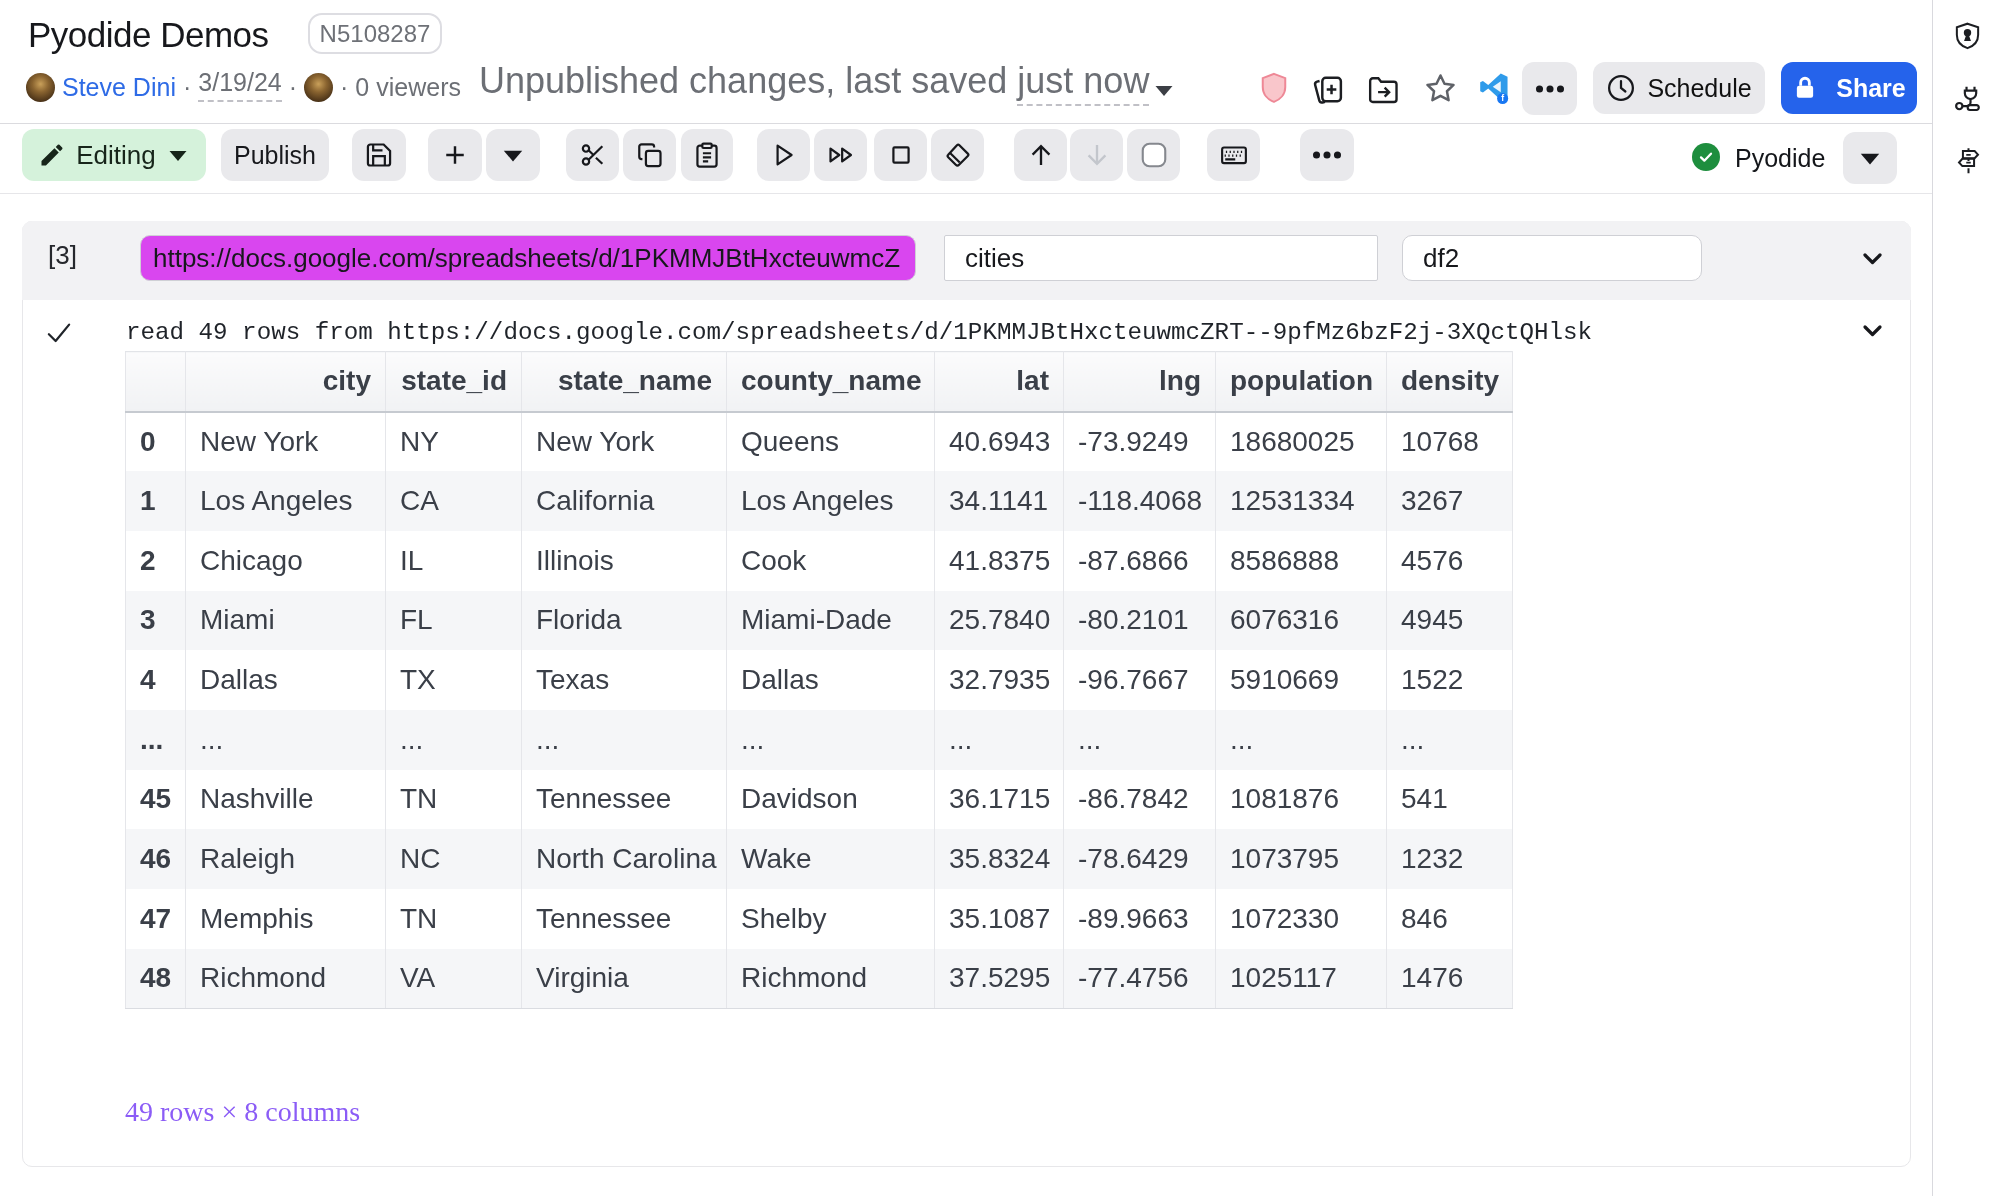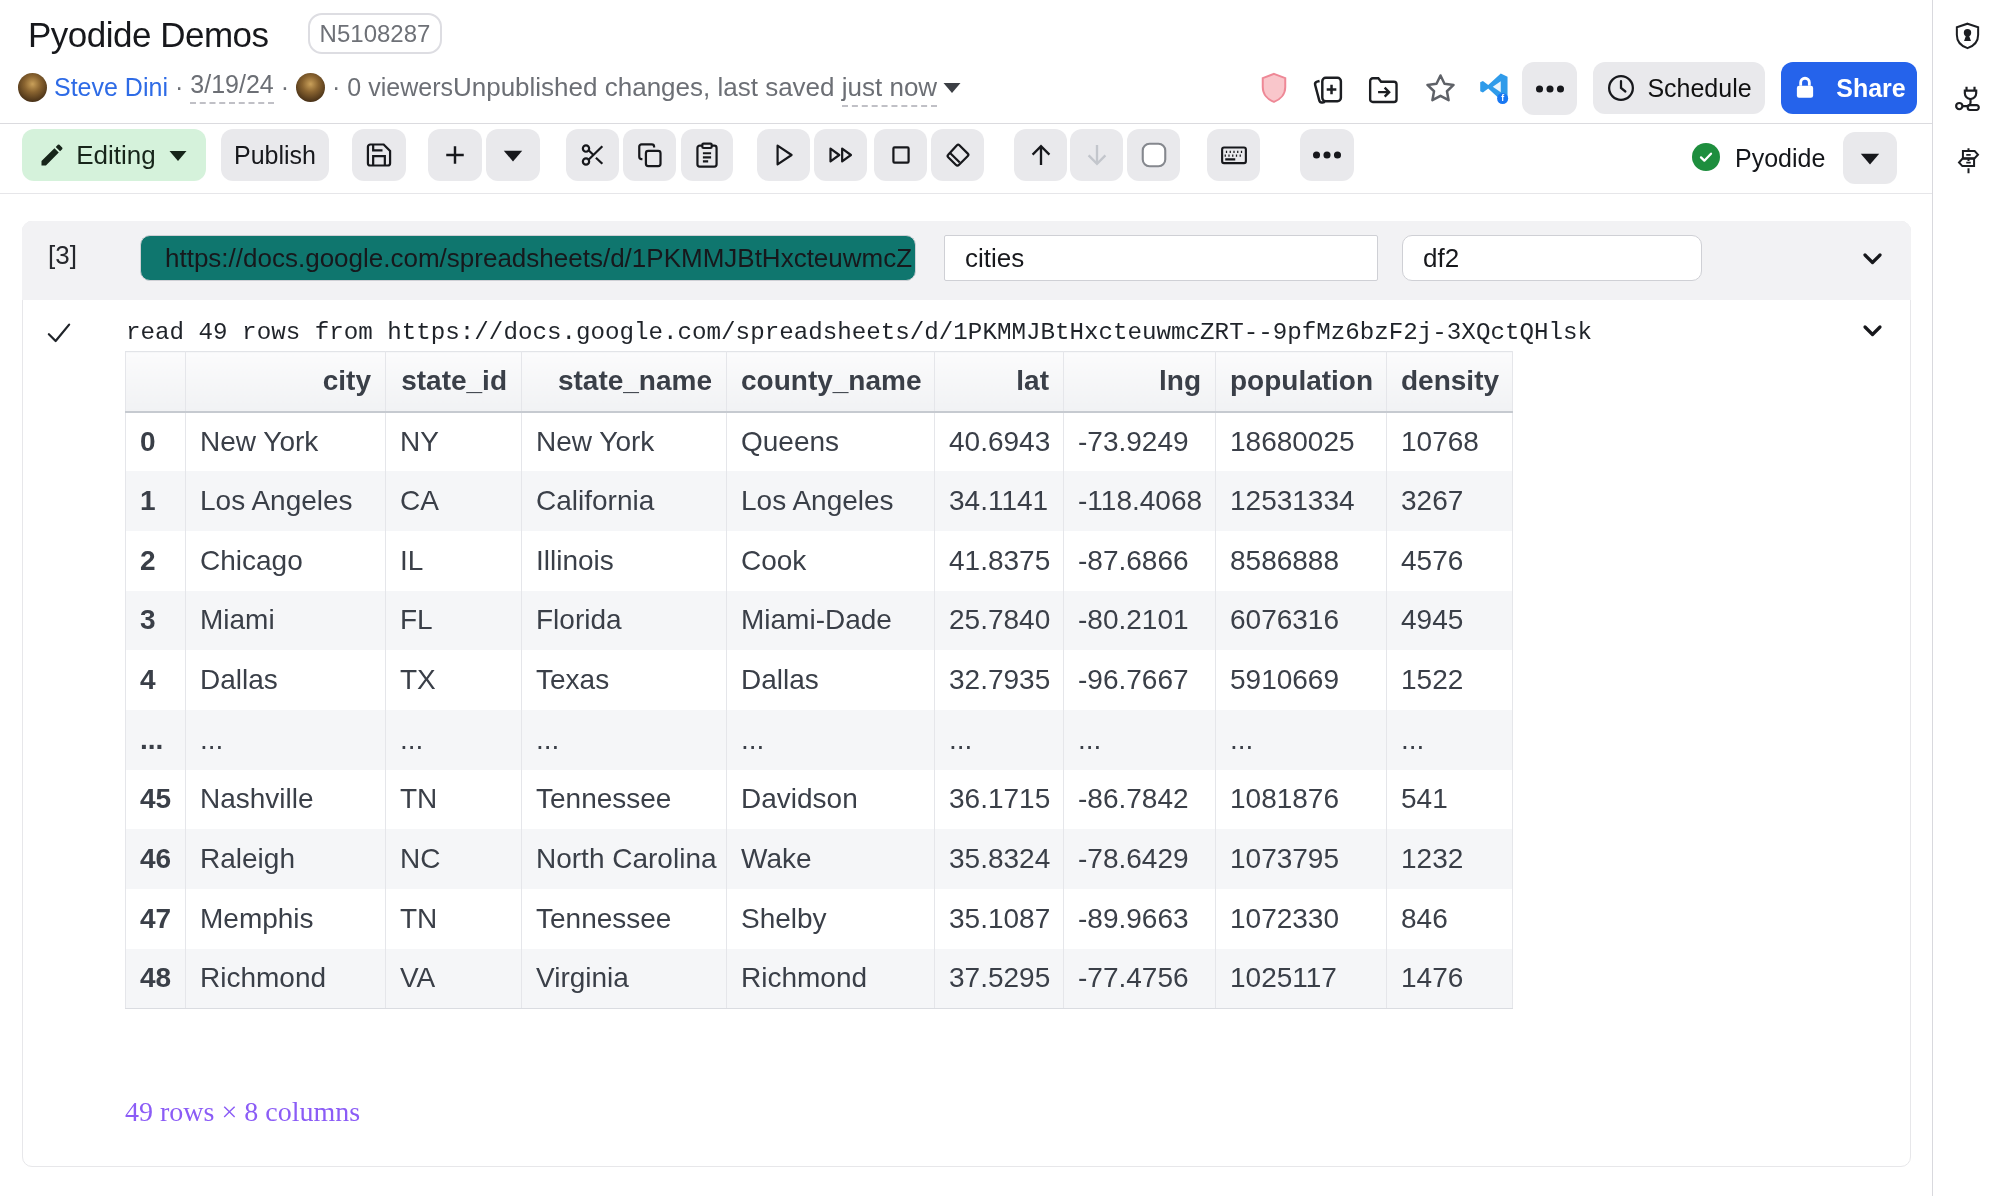--- a/index.html
+++ b/index.html
@@ -12,30 +12,30 @@
 </style>
 </head>
 <body>
 <div id="page">
 
 
 <div class="abs" style="left:28px;top:15px;font-size:35px;font-weight:400;color:#17181c;letter-spacing:-0.5px">Pyodide Demos</div>
 <div class="abs" style="left:308px;top:13px;width:134px;height:41px;border:2px solid #dddde2;border-radius:14px;display:flex;align-items:center;justify-content:center;font-size:24px;color:#6e7177">N5108287</div>
 
 
-<div class="abs" style="left:18px;top:72px;height:30px;display:flex;align-items:center;font-size:25px;color:#6c6f75;white-space:nowrap">
+<div class="abs" style="left:26px;top:72px;height:30px;display:flex;align-items:flex-end;font-size:25px;color:#6c6f75;white-space:nowrap">
   <span style="width:29px;height:29px;border-radius:50%;background:radial-gradient(circle at 50% 38%,#c9a05a 0%,#8a6430 35%,#4b3318 75%,#2e1f10 100%);display:inline-block"></span>
   <span style="margin-left:7px;color:#2e6be6">Steve Dini</span>
   <span style="margin:0 7px">·</span>
   <span style="border-bottom:2px dashed #c0c0c6;padding-bottom:3px">3/19/24</span>
   <span style="margin:0 7px">·</span>
   <span style="width:29px;height:29px;border-radius:50%;background:radial-gradient(circle at 50% 38%,#c9a05a 0%,#8a6430 35%,#4b3318 75%,#2e1f10 100%);display:inline-block"></span>
   <span style="margin:0 7px">·</span>
   <span>0 viewers</span>
-  <span style="font-size:26px">Unpublished changes, last saved <span style="border-bottom:2px dashed #c0c0c6;padding-bottom:3px">just now</span></span>
+  <span style="margin-left:18px;font-size:36px">Unpublished changes, last saved <span style="border-bottom:2px dashed #c0c0c6;padding-bottom:3px">just now</span></span>
   <svg style="margin-left:3px" width="24" height="24" viewBox="0 0 24 24" fill="#3c3f45">
         <path d="M3.5 8h17l-8.5 10z"></path>
       </svg>
 </div>
 
 
 <svg class="abs" style="left:1259px;top:71px" width="30" height="37" viewBox="0 0 24 28">
       <path d="M12 1.5l9 3.4v7.1c0 5.7-3.8 10-9 11.9-5.2-1.9-9-6.2-9-11.9V4.9z" fill="#f9c6cb" stroke="#ee8896" stroke-width="1.6"></path>
     </svg>
 <svg class="abs" style="left:1312px;top:73px" width="33" height="33" viewBox="0 0 24 24" fill="none" stroke="#1c1e22" stroke-width="1.8">
@@ -193,21 +193,21 @@
         <path d="M3.5 8h17l-8.5 10z"></path>
       </svg>
     </div>
 
 <div class="hr" style="top:193px;width:1932px;background:#e6e6e9"></div>
 
 
 <div class="abs" style="left:22px;top:221px;width:1889px;height:946px;border:1px solid #e7e7ea;border-radius:10px"></div>
 <div class="abs" style="left:22px;top:221px;width:1889px;height:79px;background:#f2f2f4;border-radius:10px 10px 0 0"></div>
 <div class="abs" style="left:48px;top:240px;font-size:26px;color:#26282d">[3]</div>
-<div class="abs" style="left:140px;top:235px;width:776px;height:46px;background:#0f766e;border:1.5px solid #cfd0d5;border-radius:10px;display:flex;align-items:center;padding-left:24px;font-size:26px;color:#17181c;white-space:nowrap;overflow:hidden">https://docs.google.com/spreadsheets/d/1PKMMJBtHxcteuwmcZ</div>
+<div class="abs" style="left:140px;top:235px;width:776px;height:46px;background:#d946ef;border:1.5px solid #cfd0d5;border-radius:10px;display:flex;align-items:center;padding-left:12px;font-size:26px;color:#17181c;white-space:nowrap;overflow:hidden">https://docs.google.com/spreadsheets/d/1PKMMJBtHxcteuwmcZ</div>
 <div class="abs" style="left:944px;top:235px;width:434px;height:46px;background:#fff;border:1.5px solid #cfd0d5;border-radius:2px;display:flex;align-items:center;padding-left:20px;font-size:26px;color:#17181c">cities</div>
 <div class="abs" style="left:1402px;top:235px;width:300px;height:46px;background:#fff;border:1.5px solid #cfd0d5;border-radius:10px;display:flex;align-items:center;padding-left:20px;font-size:26px;color:#17181c">df2</div>
 <svg class="abs" style="left:1859px;top:247px" width="27" height="24" viewBox="0 0 24 24" fill="none" stroke="#17181c" stroke-width="3.2" stroke-linecap="round" stroke-linejoin="round">
       <path d="M4.5 8l7.5 7.5L19.5 8"></path>
     </svg>
 
 
 <svg class="abs" style="left:44px;top:319px" width="30" height="27" viewBox="0 0 24 24" fill="none" stroke="#20242a" stroke-width="2" stroke-linecap="round" stroke-linejoin="round">
       <path d="M3 13.5l6 6L21 5"></path>
     </svg>

